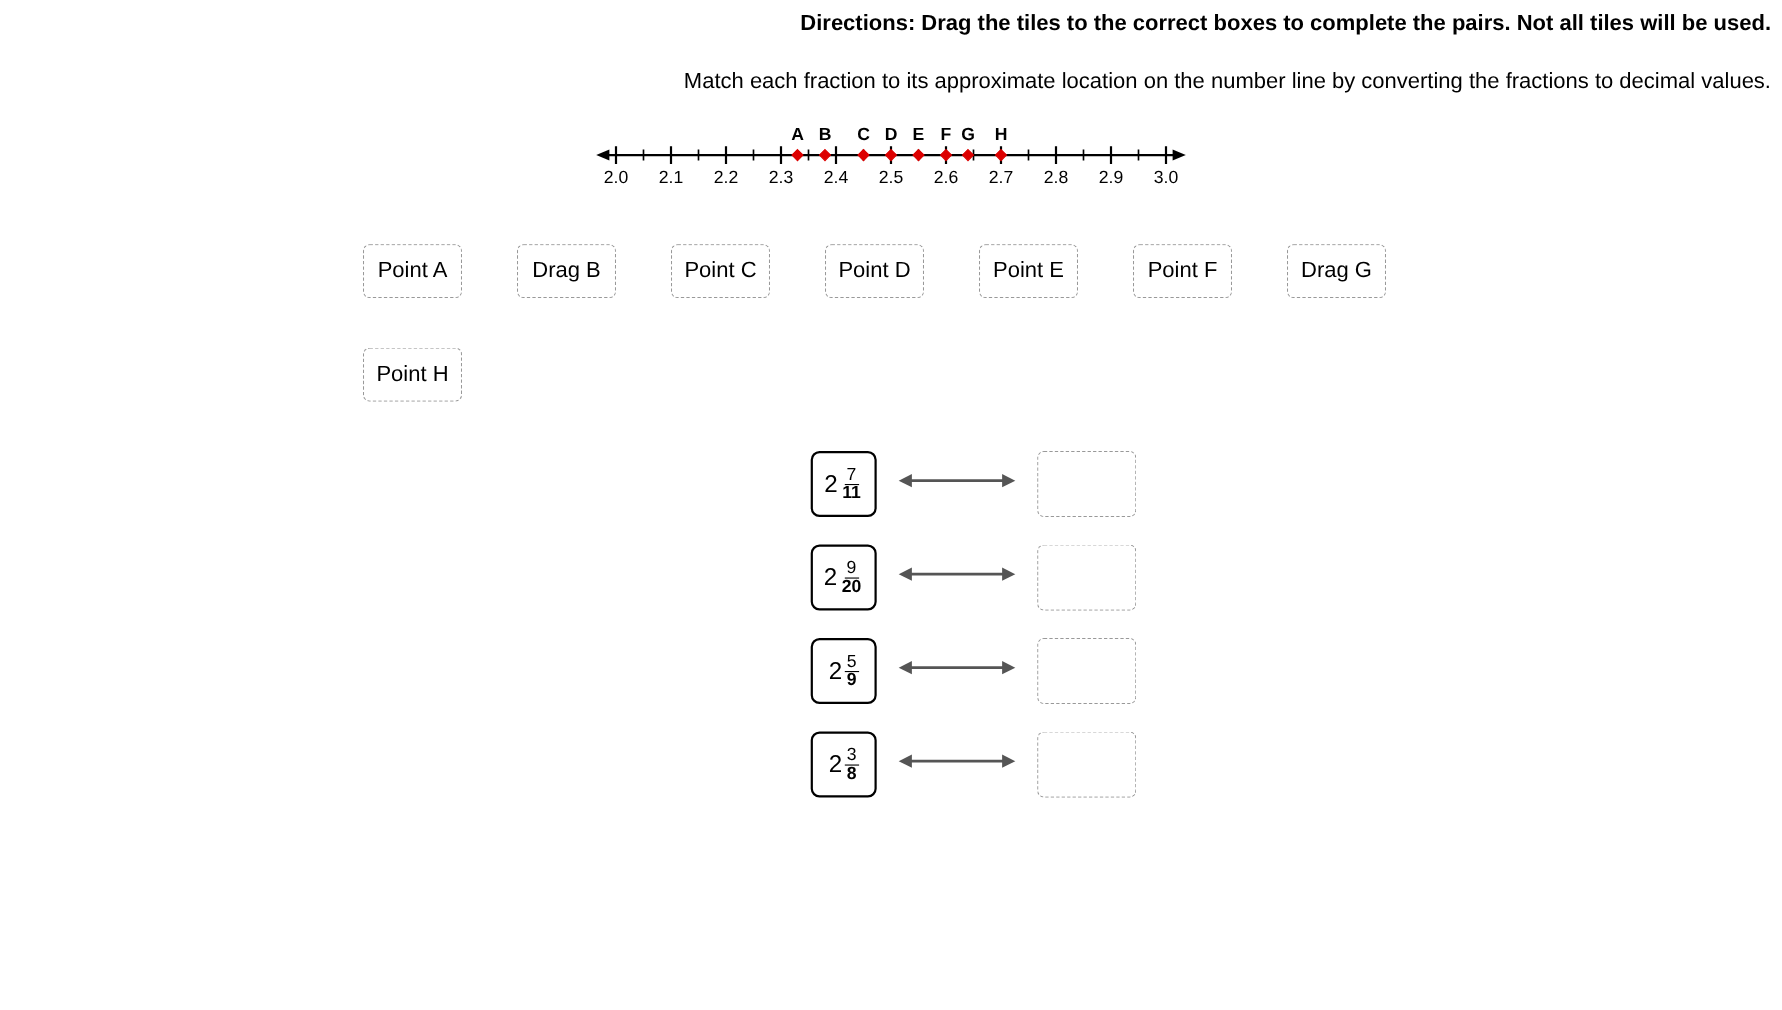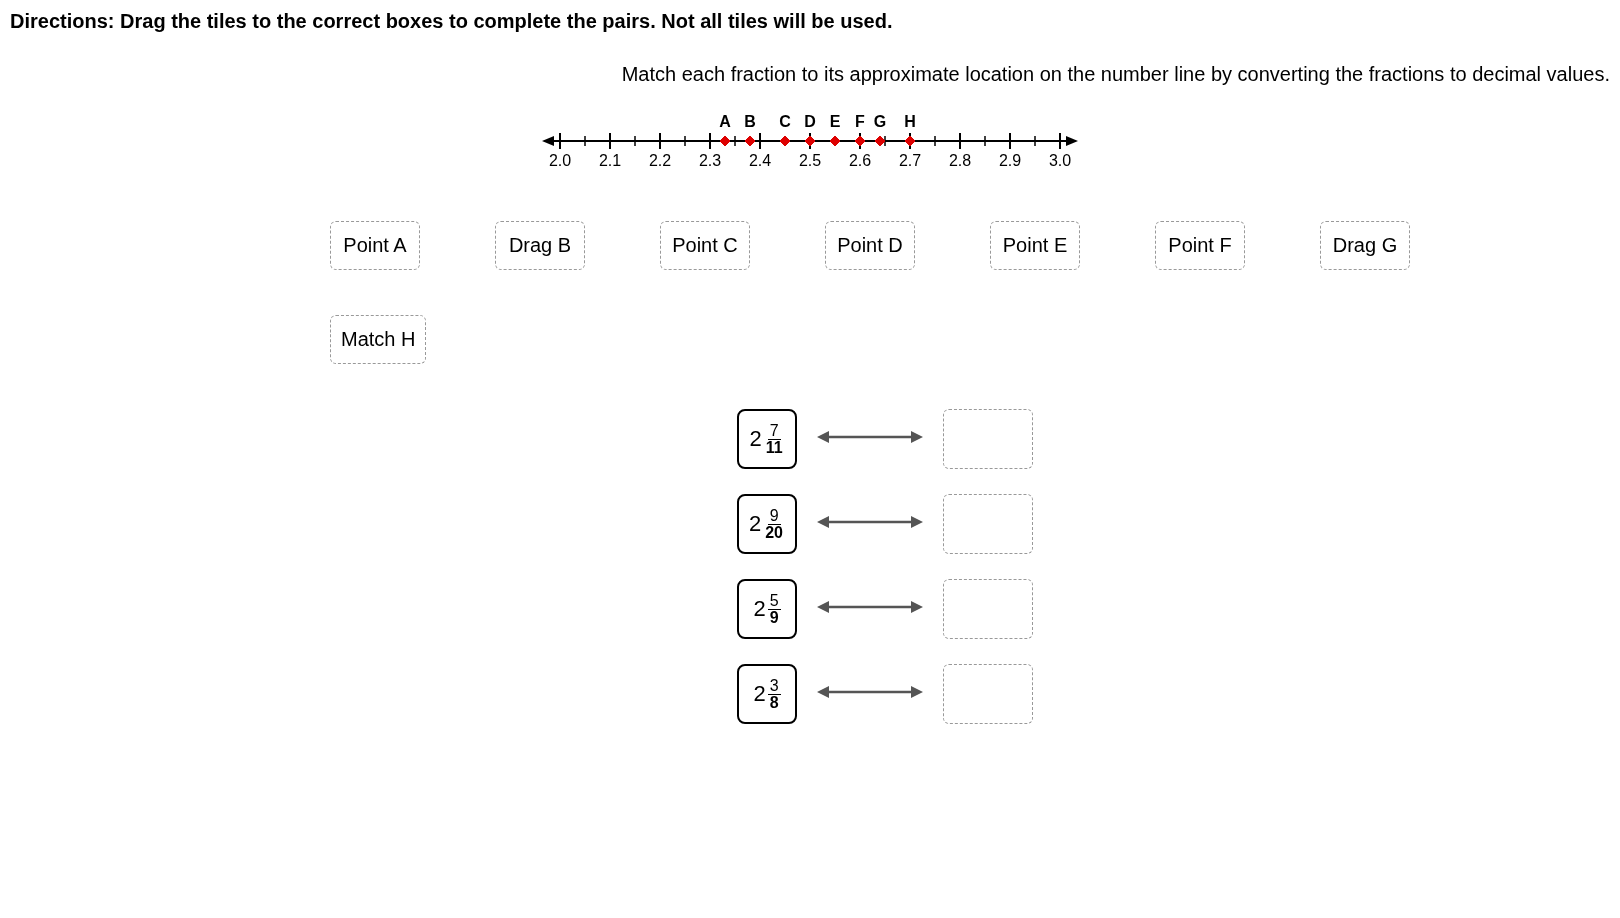--- a/index.html
+++ b/index.html
@@ -4,31 +4,31 @@
 <style>
   * { box-sizing: border-box; }
   body {
     font-family: Arial, sans-serif;
     font-size: 20px;
     color: #000;
     margin: 0;
     padding: 10px;
     background: #fff;
   }
-  .directions { font-weight: bold; margin-bottom: 30px; }
+  .directions { font-weight: bold; margin-bottom: 30px; text-align: right; }
   .instruction { margin-bottom: 20px; text-align: right; }
   .numberline-wrap {
     text-align: center;
     margin: 10px auto 40px auto;
   }
   .tiles {
     margin-left: 320px;
     margin-bottom: 30px;
   }
-  .tile-row { display: flex; gap: 75px; margin-bottom: 45px; }
+  .tile-row { display: flex; gap: 50px; margin-bottom: 45px; }
   .tile {
     border: 1px dashed #999;
     border-radius: 6px;
     padding: 12px 10px;
     min-width: 90px;
     text-align: center;
     background: #fff;
     cursor: move;
   }
   .pairs {
@@ -147,21 +147,21 @@
   <div class="tile-row" id="tile-row-1">
       <div class="tile">Point A</div>
       <div class="tile">Drag B</div>
       <div class="tile">Point C</div>
       <div class="tile">Point D</div>
       <div class="tile">Point E</div>
       <div class="tile">Point F</div>
       <div class="tile">Drag G</div>
     </div>
   <div class="tile-row" id="tile-row-2">
-      <div class="tile">Match H</div>
+      <div class="tile">Point H</div>
     </div>
 </div>
 
 <div class="pairs" id="pairs">
     <div class="pair-row">
       <div class="fraction-box">
         <div class="mixed">
           <span class="whole">2</span>
           <span class="frac">
             <span class="num">7</span>

